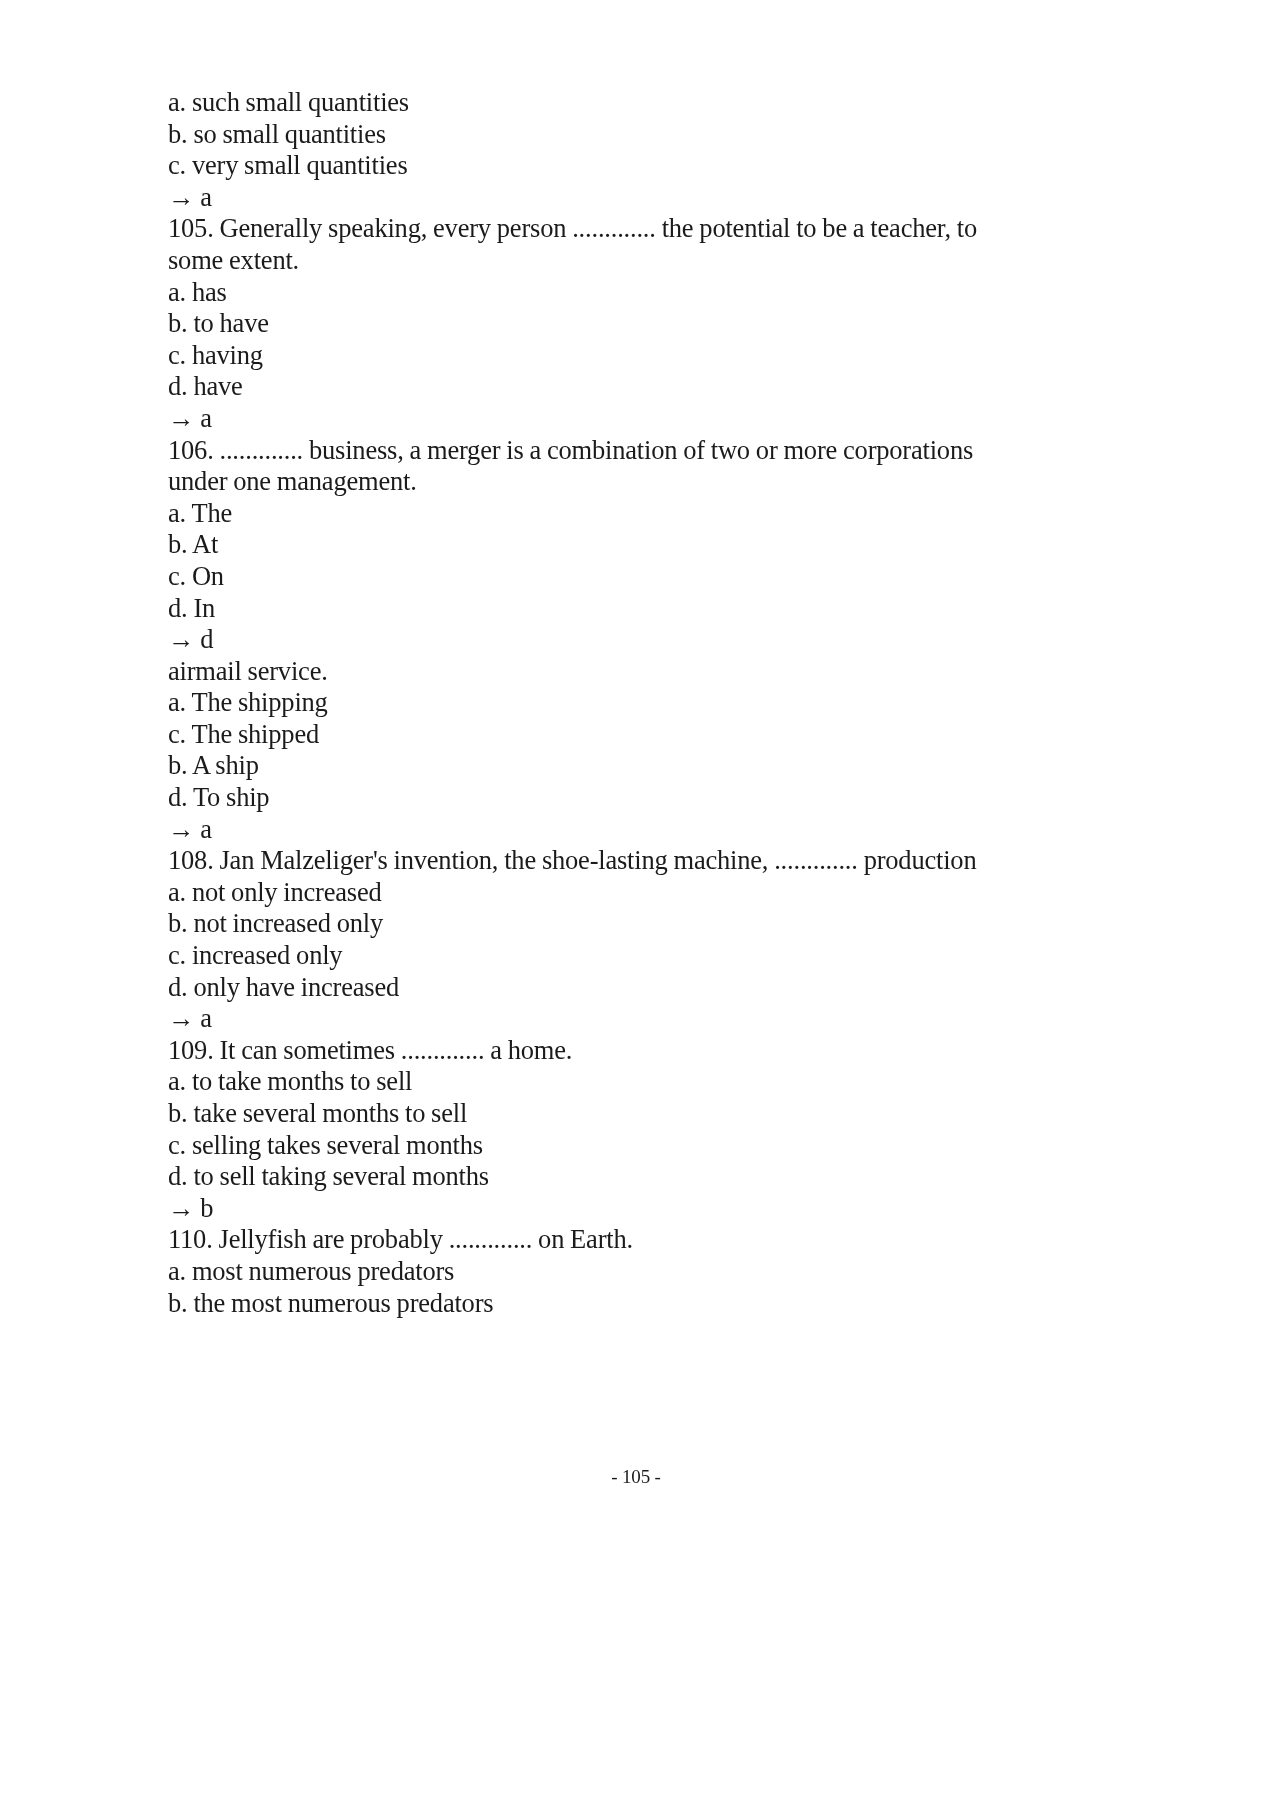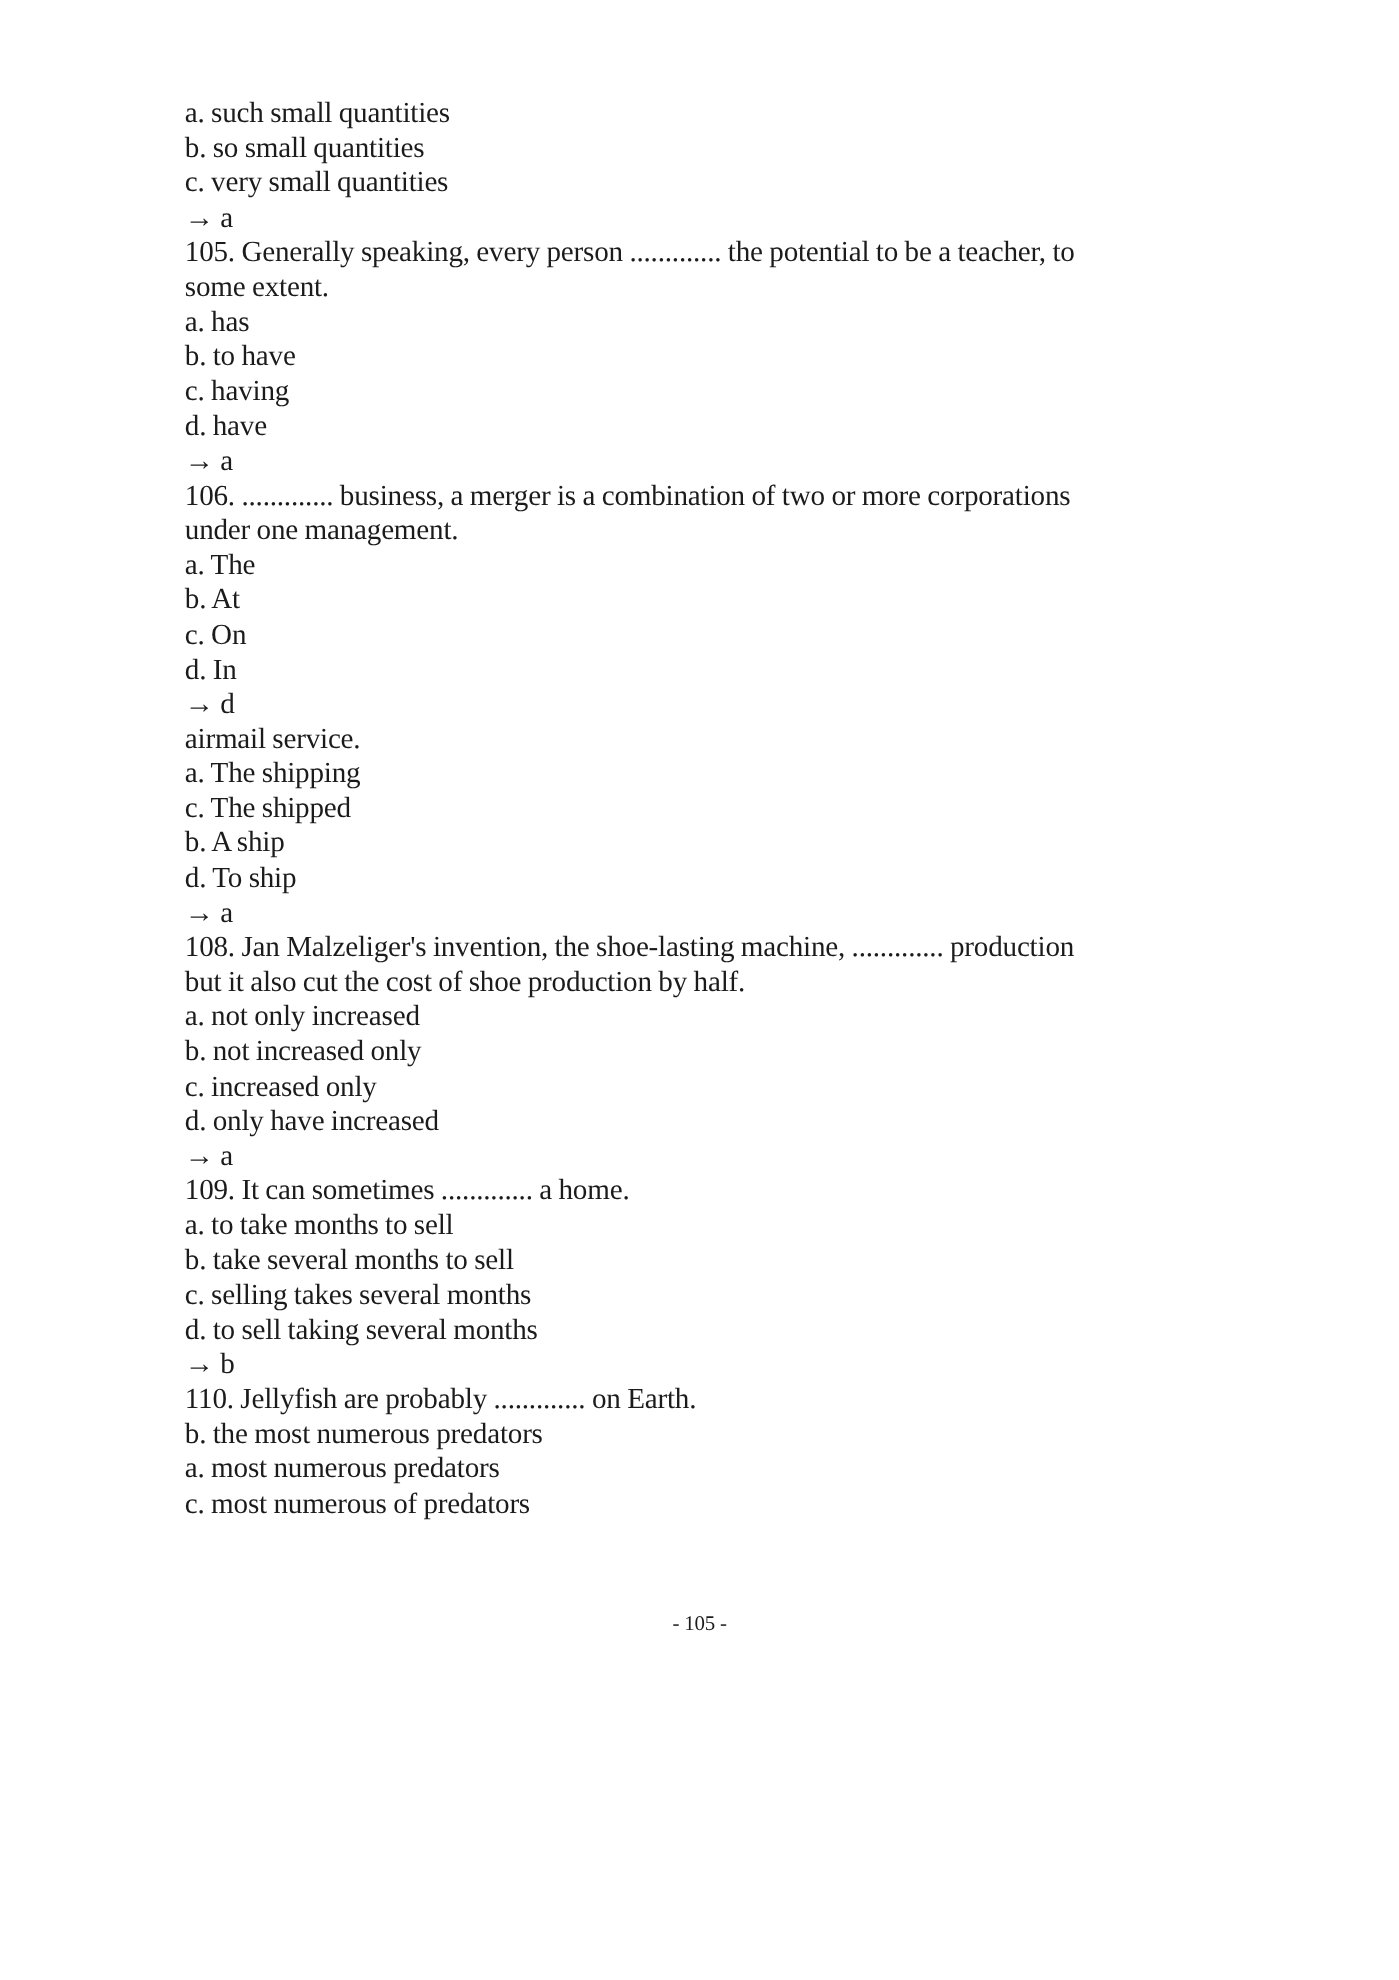--- a/index.html
+++ b/index.html
@@ -62,31 +62,29 @@
     <div class="line">c. On</div>
     <div class="line">d. In</div>
     <div class="line">→ d</div>
     <div class="line">airmail service.</div>
     <div class="line">a. The shipping</div>
     <div class="line">c. The shipped</div>
     <div class="line">b. A ship</div>
     <div class="line">d. To ship</div>
     <div class="line">→ a</div>
     <div class="line">108. Jan Malzeliger's invention, the shoe-lasting machine, ............. production</div>
-    <div class="line">but it also cut the cost of shoe production by half.</div>
     <div class="line">a. not only increased</div>
     <div class="line">b. not increased only</div>
     <div class="line">c. increased only</div>
     <div class="line">d. only have increased</div>
     <div class="line">→ a</div>
     <div class="line">109. It can sometimes ............. a home.</div>
     <div class="line">a. to take months to sell</div>
     <div class="line">b. take several months to sell</div>
     <div class="line">c. selling takes several months</div>
     <div class="line">d. to sell taking several months</div>
     <div class="line">→ b</div>
     <div class="line">110. Jellyfish are probably ............. on Earth.</div>
+    <div class="line">a. most numerous predators</div>
     <div class="line">b. the most numerous predators</div>
-    <div class="line">a. most numerous predators</div>
-    <div class="line">c. most numerous of predators</div>
   </div>
 
 <div class="page-footer">- 105 -</div>
 
 </body></html>

